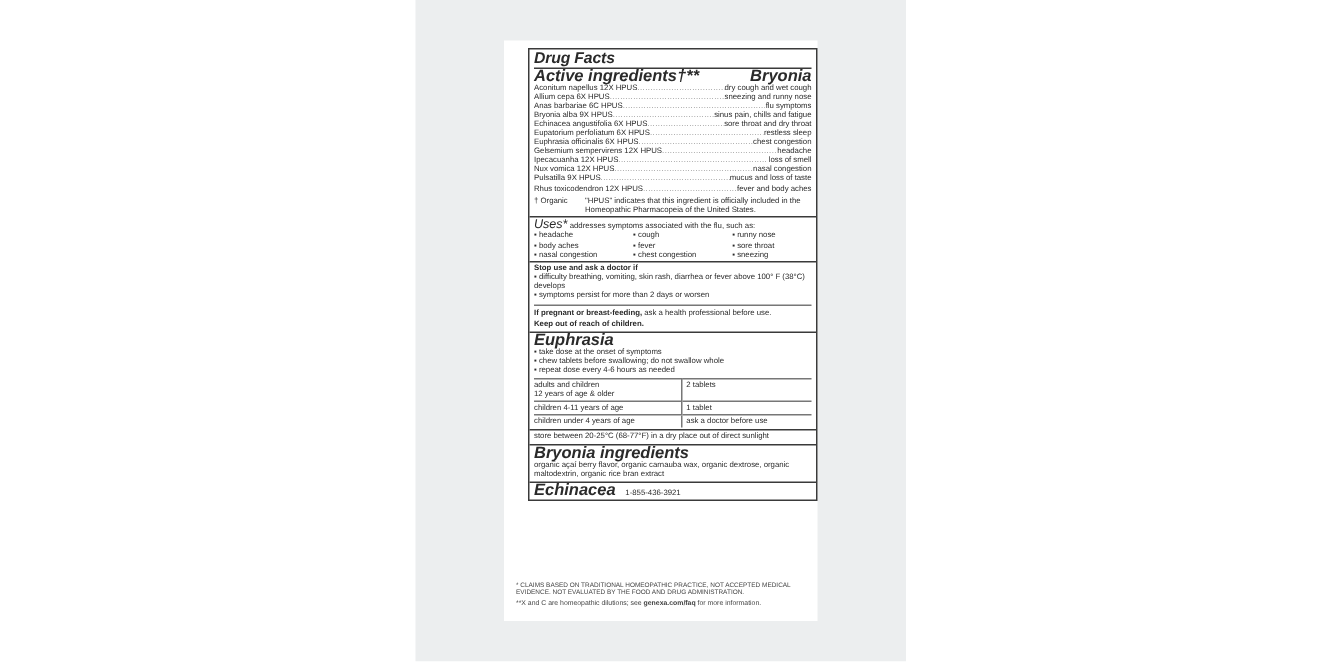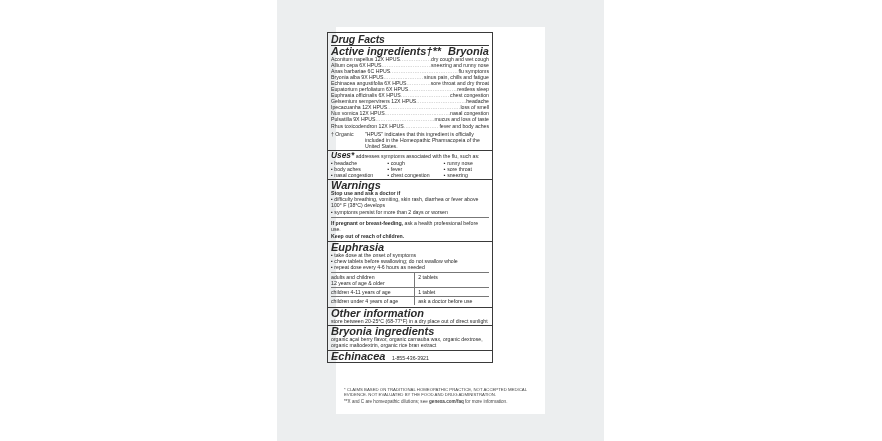--- a/index.html
+++ b/index.html
@@ -7,38 +7,38 @@
     width: 882px; height: 441px; background: #ffffff; position: relative; overflow: hidden;
     font-family: "Liberation Sans", sans-serif; color: #2a2a2a;
   }
   .panel {
     position: absolute; left: 277px; top: 0; width: 327px; height: 441px; background: #eceeef;
   }
   .card {
     position: absolute; left: 336px; top: 27px; width: 209px; height: 387px; background: #ffffff;
   }
   .label {
-    position: absolute; left: 327px; top: 32px; width: 166px;
+    position: absolute; left: 352px; top: 32px; width: 193px;
     border: 1.3px solid #3a3a3a; box-sizing: border-box;
     font-size: 5.2px; line-height: 6.1px;
   }
   .sec { border-bottom: 1.6px solid #3a3a3a; padding: 1px 3px 1.5px 3px; }
   .sec:last-child { border-bottom: none; }
   .h1 { font-style: italic; font-weight: bold; font-size: 10.5px; line-height: 11px; letter-spacing: -0.1px; }
   .h2 { font-style: italic; font-weight: bold; font-size: 11px; line-height: 9px; }
   .h2row { display: flex; justify-content: space-between; align-items: baseline; border-top: 1px solid #3a3a3a; padding-top: 0.5px; }
   .ai-row { display: flex; align-items: baseline; white-space: nowrap; }
   .ai-name { flex: 0 0 auto; }
   .ai-dots { flex: 1 1 auto; overflow: hidden; color: #777; letter-spacing: 0.3px; }
   .ai-dots::after { content: "................................................................................................................"; }
   .ai-purpose { flex: 0 0 auto; }
   .note-row { display: flex; margin-top: 2px; }
   .note-left { width: 34px; flex: 0 0 auto; }
   .note-right { flex: 1; }
-  .inline-h { font-style: italic; font-weight: bold; font-size: 8.4px; }
+  .inline-h { font-style: italic; font-weight: normal; font-size: 8.4px; }
   .uses-grid { display: grid; grid-template-columns: 1fr 1fr 0.8fr; }
   .b::before { content: "\25AA  "; }
   .bold { font-weight: bold; }
   .hr { border-top: 1px solid #777; margin: 2px 0; }
   table.dose { width: 100%; border-collapse: collapse; margin-top: 1.5px; font-size: 5.2px; }
   table.dose td { border-top: 1px solid #777; padding: 1px 0 1px 0; vertical-align: top; }
   table.dose td.c1 { width: 53%; border-right: 1px solid #777; }
   table.dose td.c2 { padding-left: 3px; }
   .footer { position: absolute; left: 344px; top: 387px; width: 195px; font-size: 4.3px; line-height: 5.2px; color: #444; }
   .footer .fn2 { margin-top: 2px; font-size: 4.6px; }
@@ -137,21 +137,20 @@
         <div class="b">body aches</div>
         <div class="b">fever</div>
         <div class="b">sore throat</div>
         <div class="b">nasal congestion</div>
         <div class="b">chest congestion</div>
         <div class="b">sneezing</div>
       </div>
   </div>
 
   <div class="sec">
-    <div class="h2">Warnings</div>
     <div class="bold">Stop use and ask a doctor if</div>
     <div class="b">difficulty breathing, vomiting, skin rash, diarrhea or fever above 100° F (38°C) develops</div>
     <div class="b">symptoms persist for more than 2 days or worsen</div>
     <div class="hr"></div>
     <div>
       <span class="bold">If pregnant or breast-feeding,</span><span> ask a health professional before use.</span>
     </div>
     <div class="bold" style="margin-top:1.5px;">Keep out of reach of children.</div>
   </div>
 
@@ -173,21 +172,20 @@
       </tr>
       <tr>
         <td class="c1">children under 4 years of age</td>
         <td class="c2">ask a doctor before use</td>
       </tr>
     </tbody>
       </table>
   </div>
 
   <div class="sec">
-    <div class="h2">Other information</div>
     <div>store between 20-25°C (68-77°F) in a dry place out of direct sunlight</div>
   </div>
 
   <div class="sec">
     <div class="h2">Bryonia ingredients</div>
     <div>organic açaí berry flavor, organic carnauba wax, organic dextrose, organic maltodextrin, organic rice bran extract</div>
   </div>
 
   <div class="sec">
     <span class="h2">Echinacea</span>

